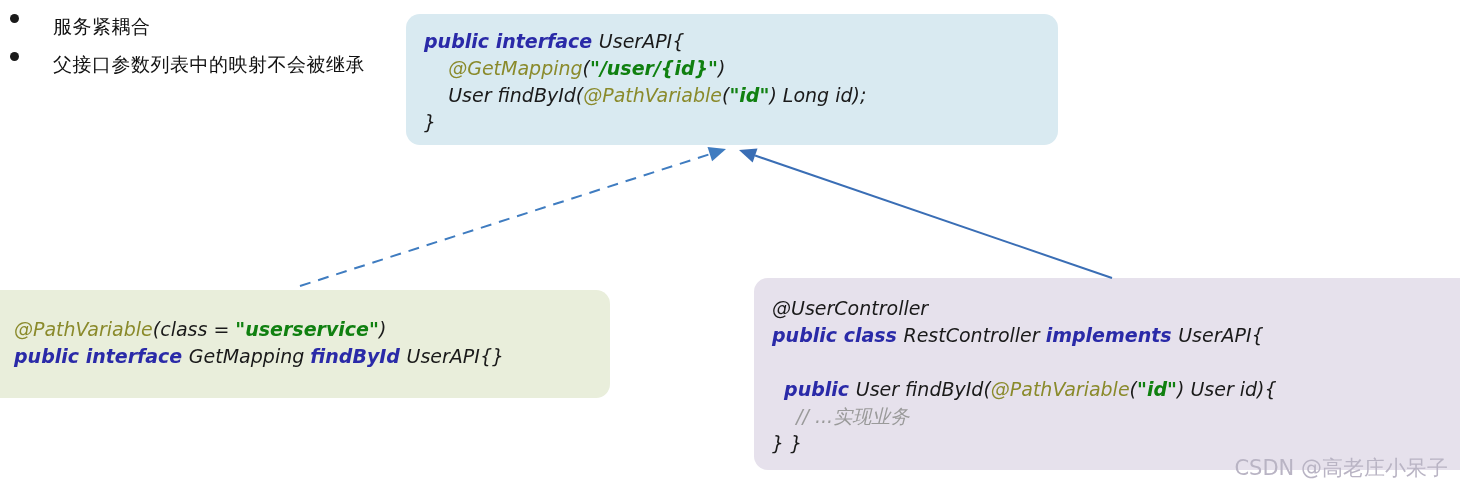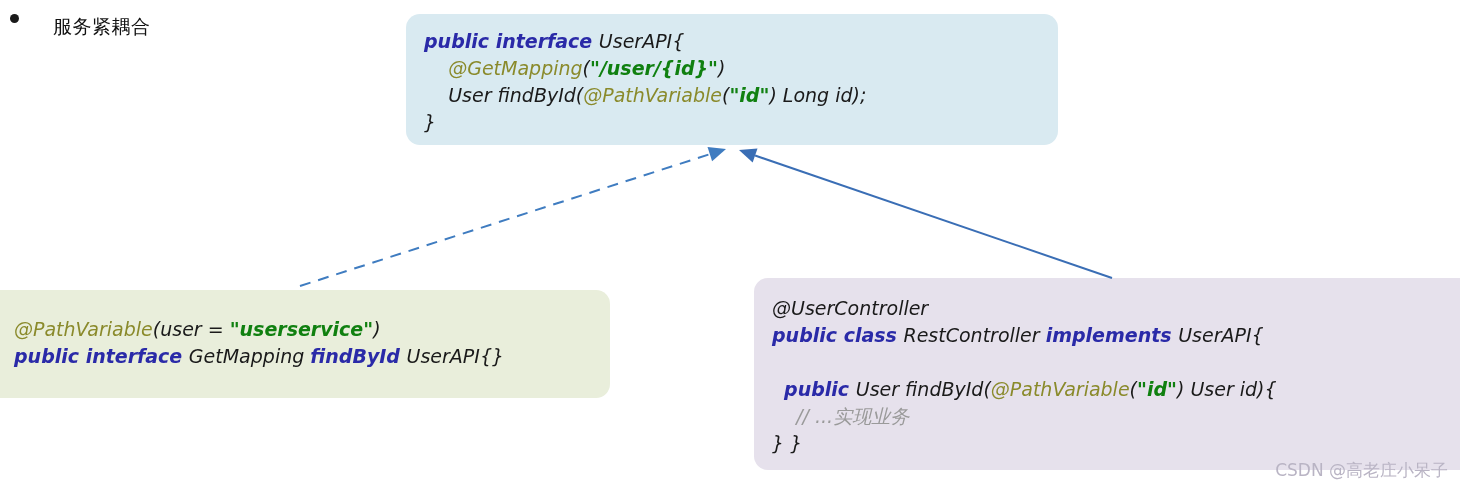--- a/index.html
+++ b/index.html
@@ -86,44 +86,48 @@
     left: 0; top: 0;
     width: 1460px; height: 490px;
     pointer-events: none;
   }
 
   
   #watermark {
     position: absolute;
     right: 12px; bottom: 8px;
     font-family: "DejaVu Sans", sans-serif;
-    font-size: 17px;
+    font-size: 21px;
     color: #b9b4c4;
     white-space: nowrap;
   }
 </style>
 </head>
 <body>
 
 <div class="bullets">
   <div class="bullet-row">
     <span class="bullet-dot"></span>
     <span class="bullet-text">服务紧耦合</span>
   </div>
+  <div class="bullet-row">
+    <span class="bullet-dot"></span>
+    <span class="bullet-text">父接口参数列表中的映射不会被继承</span>
+  </div>
 </div>
 
 <div class="codebox" id="box-userapi">
   <pre><span class="kw">public interface </span><span class="pln">UserAPI{</span>
 <span class="pln">    </span><span class="ann">@GetMapping</span><span class="pln">(</span><span class="str">"/user/{id}"</span><span class="pln">)</span>
 <span class="pln">    User findById(</span><span class="ann">@PathVariable</span><span class="pln">(</span><span class="str">"id"</span><span class="pln">) Long id);</span>
 <span class="pln">}</span></pre>
 </div>
 
 <div class="codebox" id="box-feignclient">
-  <pre><span class="ann">@PathVariable</span><span class="pln">(user = </span><span class="str">"userservice"</span><span class="pln">)</span>
+  <pre><span class="ann">@PathVariable</span><span class="pln">(class = </span><span class="str">"userservice"</span><span class="pln">)</span>
 <span class="kw">public interface </span><span class="pln">GetMapping </span><span class="kw">findById </span><span class="pln">UserAPI{}</span></pre>
 </div>
 
 <div class="codebox" id="box-restcontroller">
   <pre><span class="pln">@UserController</span>
 <span class="kw">public class </span><span class="pln">RestController </span><span class="kw">implements </span><span class="pln">UserAPI{</span>
 <span class="pln"></span>
 <span class="pln">  </span><span class="kw">public </span><span class="pln">User findById(</span><span class="ann">@PathVariable</span><span class="pln">(</span><span class="str">"id"</span><span class="pln">) User id){</span>
 <span class="pln">    </span><span class="cmt">// ...实现业务</span>
 <span class="pln">} }</span></pre>

